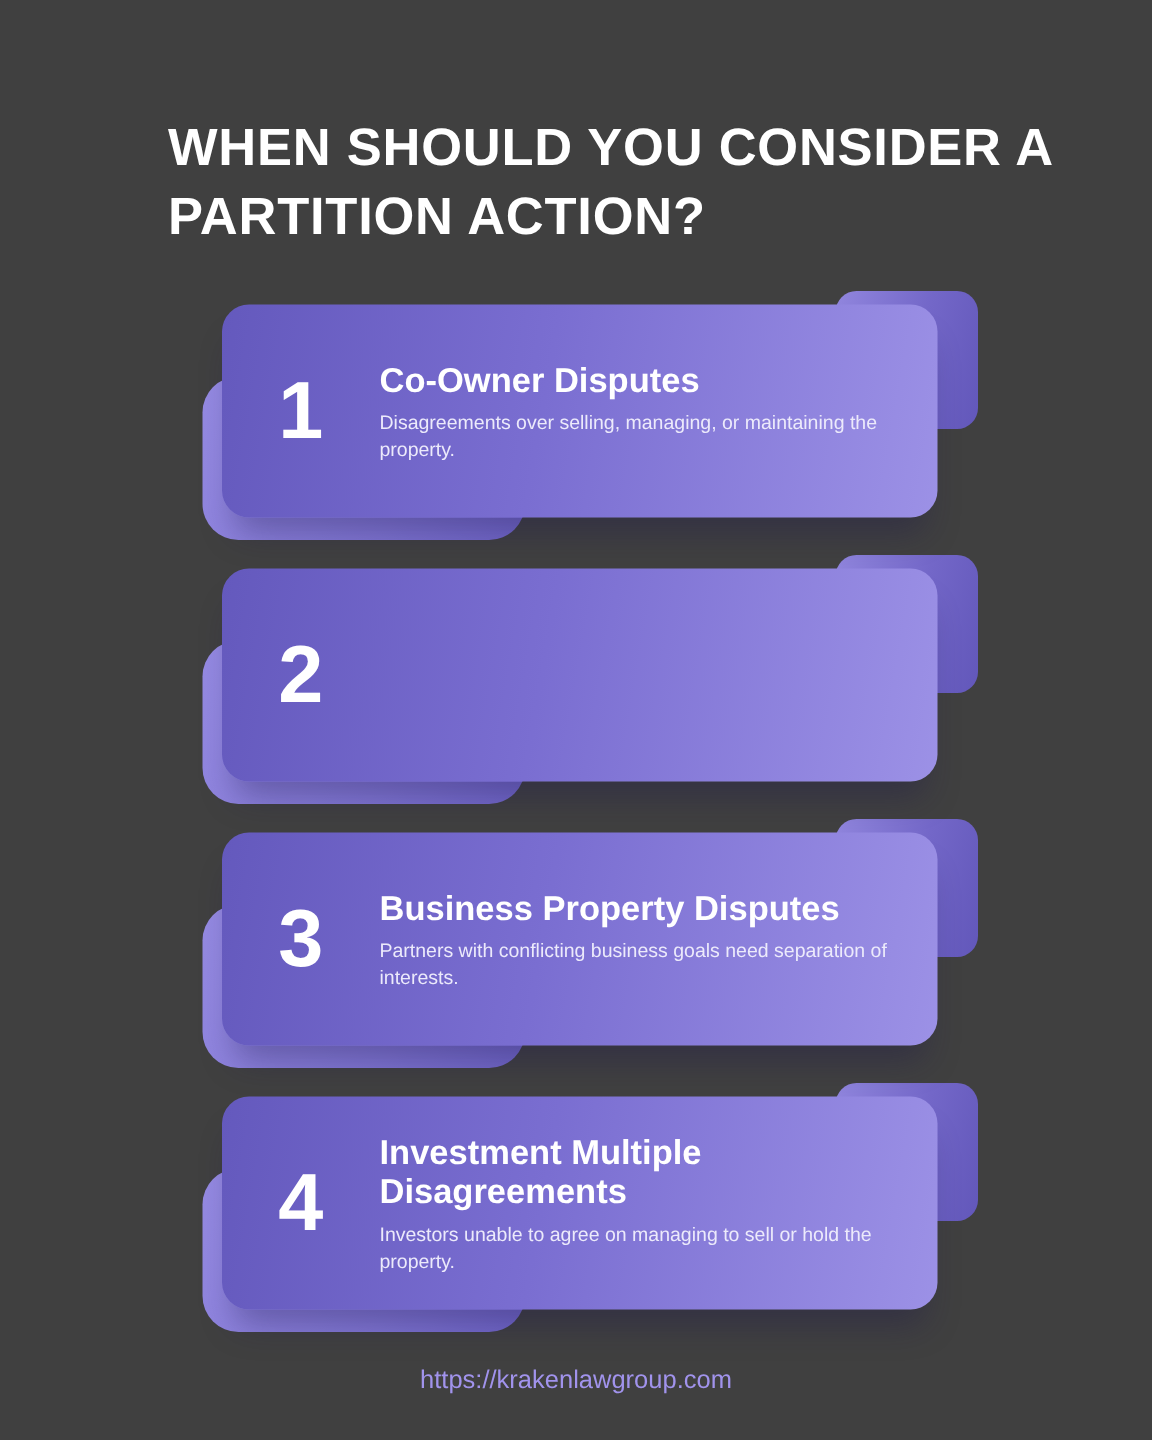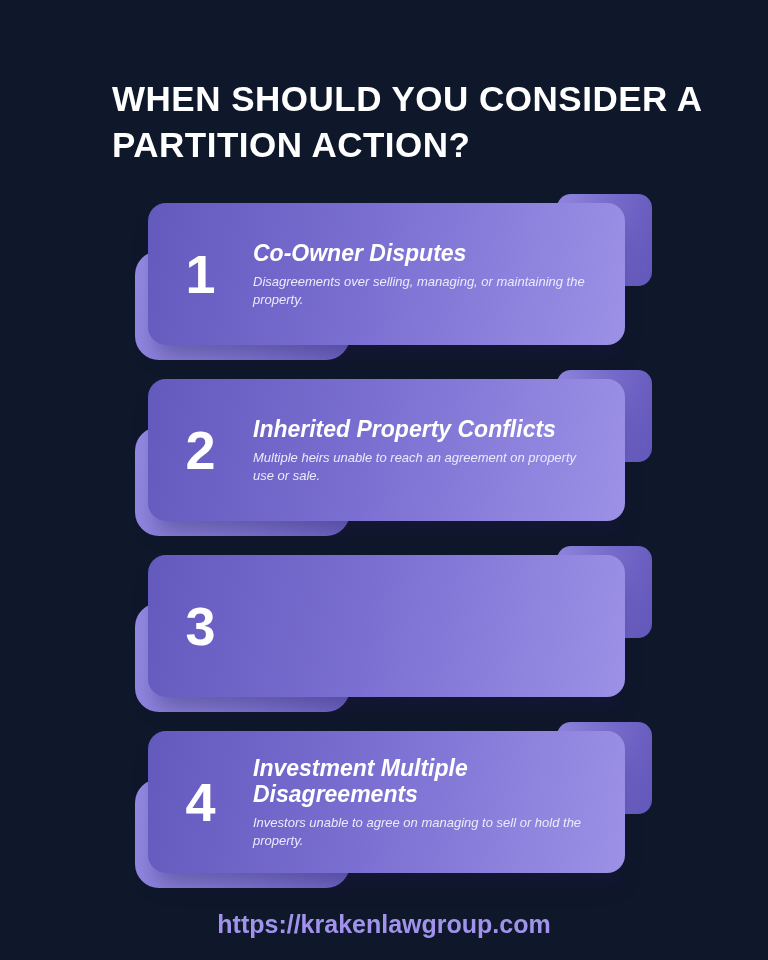--- a/index.html
+++ b/index.html
@@ -5,21 +5,21 @@
   html, body {
     margin: 0;
     padding: 0;
     background: #5a4db4;
     font-family: "Liberation Sans", sans-serif;
   }
   .page {
     position: relative;
     width: 768px;
     height: 960px;
-    background: #0f172a;
+    background: #404040;
     overflow: hidden;
   }
   .page-title {
     position: absolute;
     left: 112px;
     top: 76px;
     width: 590px;
     margin: 0;
     font-size: 35px;
     font-weight: bold;
@@ -76,42 +76,41 @@
     width: 105px;
     text-align: center;
     font-size: 54px;
     font-weight: bold;
     color: #ffffff;
     line-height: 1;
   }
   .texts {
     flex: 1;
     padding-right: 26px;
-    font-style: italic;
   }
   .card-title {
     font-size: 23px;
     font-weight: bold;
     color: #ffffff;
     line-height: 1.15;
     margin-bottom: 7px;
   }
   .card-desc {
     font-size: 13px;
     color: #eceafb;
     line-height: 1.35;
   }
   .footer-url {
     position: absolute;
     left: 0;
     right: 0;
     top: 910px;
     text-align: center;
-    font-size: 25px;
-    font-weight: bold;
+    font-size: 17px;
+    font-weight: normal;
     color: #a193ec;
     text-decoration: none;
   }
 </style>
 </head>
 <body>
 
 <div class="page">
 
   <h1 class="page-title">WHEN SHOULD YOU CONSIDER A PARTITION ACTION?</h1>
@@ -128,32 +127,32 @@
           <div class="card-desc">Disagreements over selling, managing, or maintaining the property.</div>
         </div>
       </div>
     </div>
 
     <div class="card-wrap">
       <div class="tab"></div>
       <div class="frame"></div>
       <div class="card">
         <div class="num">2</div>
-        <div class="texts">
-          <div class="card-title">Inherited Property Conflicts</div>
-          <div class="card-desc">Multiple heirs unable to reach an agreement on property use or sale.</div>
-        </div>
       </div>
     </div>
 
     <div class="card-wrap">
       <div class="tab"></div>
       <div class="frame"></div>
       <div class="card">
         <div class="num">3</div>
+        <div class="texts">
+          <div class="card-title">Business Property Disputes</div>
+          <div class="card-desc">Partners with conflicting business goals need separation of interests.</div>
+        </div>
       </div>
     </div>
 
     <div class="card-wrap">
       <div class="tab"></div>
       <div class="frame"></div>
       <div class="card">
         <div class="num">4</div>
         <div class="texts">
           <div class="card-title">Investment Multiple Disagreements</div>

